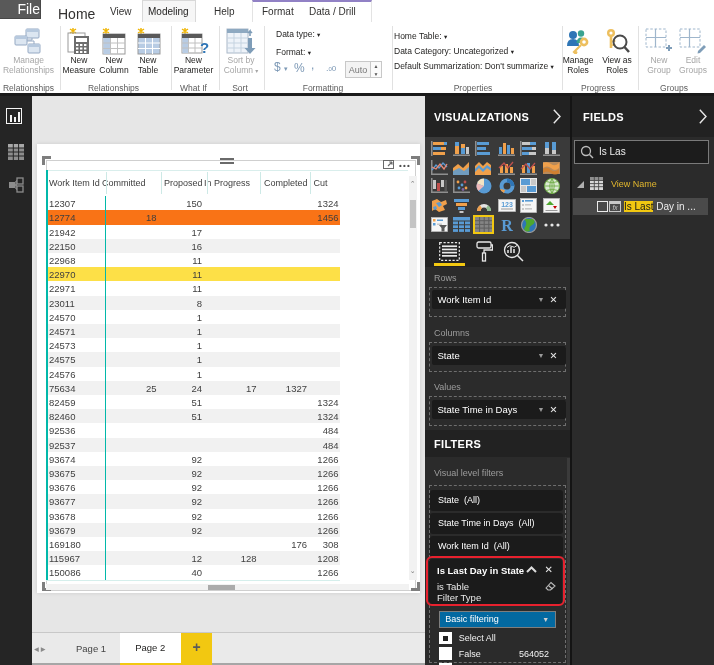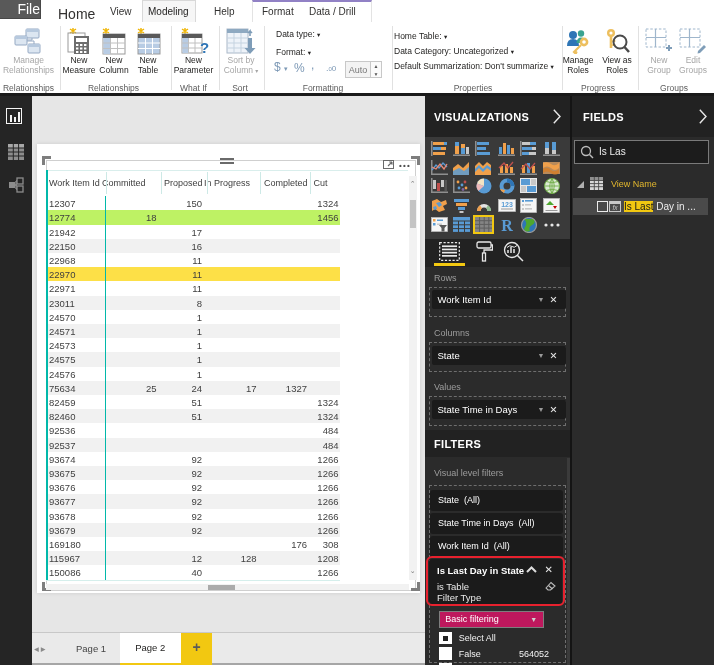--- a/index.html
+++ b/index.html
@@ -220,21 +220,21 @@
 <div class="abs" style="left:160.5px;top:172px;width:1px;height:22px;background:#cde9e6"></div>
 <div class="abs" style="left:207px;top:172px;width:1px;height:22px;background:#cde9e6"></div>
 <div class="abs" style="left:259.5px;top:172px;width:1px;height:22px;background:#cde9e6"></div>
 <div class="abs" style="left:309.5px;top:172px;width:1px;height:22px;background:#cde9e6"></div>
 <div class="abs" style="left:46px;top:195.5px;width:293px;height:1.5px;background:#01b8aa"></div>
 <div class="trow" style="top:196.2px;background:#ffffff">
 <span class="tc" style="left:3px">12307</span>
 <span class="tn" style="right:137.5px">150</span>
 <span class="tn" style="right:1.0px">1324</span>
 </div>
-<div class="trow" style="top:210.4px;background:#bef264">
+<div class="trow" style="top:210.4px;background:#f97316">
 <span class="tc" style="left:3px">12774</span>
 <span class="tn" style="right:183.0px">18</span>
 <span class="tn" style="right:1.0px">1456</span>
 </div>
 <div class="trow" style="top:224.6px;background:#ffffff">
 <span class="tc" style="left:3px">21942</span>
 <span class="tn" style="right:137.5px">17</span>
 </div>
 <div class="trow" style="top:238.8px;background:#f1f1f1">
 <span class="tc" style="left:3px">22150</span>
@@ -682,21 +682,21 @@
 <div class="abs" style="left:544.5px;top:563.5px;color:#e8e8e8;font-size:10px">✕</div>
 <div class="abs" style="left:437px;top:581px;font-size:9.5px;color:#e8e8e8">is Table</div>
 <div class="abs" style="left:545px;top:580.5px">
     <svg width="11" height="10" viewBox="0 0 11 10">
       <path d="M1 7 L6 1.5 L10 5 L5.5 9 L3 9 Z" fill="none" stroke="#bdbdbd" stroke-width="1.1"></path>
       <path d="M3.5 4.5 L7.5 8" stroke="#bdbdbd" stroke-width="1.1"></path>
     </svg>
   </div>
 <div class="abs" style="left:437px;top:591.5px;font-size:9.5px;color:#e8e8e8">Filter Type</div>
 <div class="abs" style="left:426px;top:556px;width:139px;height:50px;border:2.5px solid #e8212e;border-radius:6px"></div>
-<div class="abs" style="left:439.3px;top:611.3px;width:105px;height:16.3px;background:#be185d;border:1px solid #7e7e7e">
+<div class="abs" style="left:439.3px;top:611.3px;width:117px;height:16.3px;background:#0369a1;border:1px solid #7e7e7e">
   <span style="position:absolute;left:5px;top:1.5px;font-size:9px;color:#fff">Basic filtering</span>
   <span style="position:absolute;right:6px;top:3.5px;font-size:7px;color:#d0d0d0">▼</span>
   </div>
 <div class="abs" style="left:439.3px;top:632.1px;width:12.3px;height:12.3px;background:#fff"></div>
 <div class="abs" style="left:443.2px;top:636px;width:4.5px;height:4.5px;background:#222"></div>
 <div class="abs" style="left:458.8px;top:633px;font-size:9px;color:#f2f2f2">Select All</div>
 <div class="abs" style="left:439.3px;top:647.4px;width:12.3px;height:12.3px;background:#fff"></div>
 <div class="abs" style="left:458.8px;top:648.5px;font-size:9px;color:#f2f2f2">False</div>
 <div class="abs" style="left:510px;top:648.5px;width:39px;font-size:9px;color:#f2f2f2;text-align:right">564052</div>
 <div class="abs" style="left:439.3px;top:662.8px;width:12.3px;height:2.2px;background:#fff"></div>

